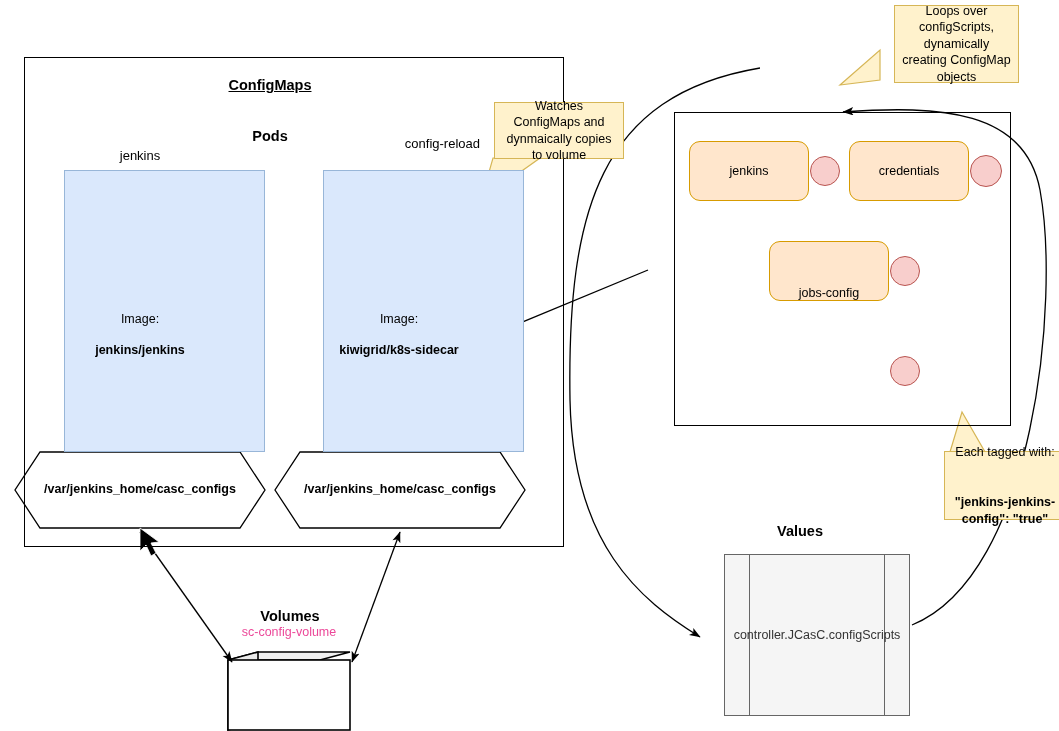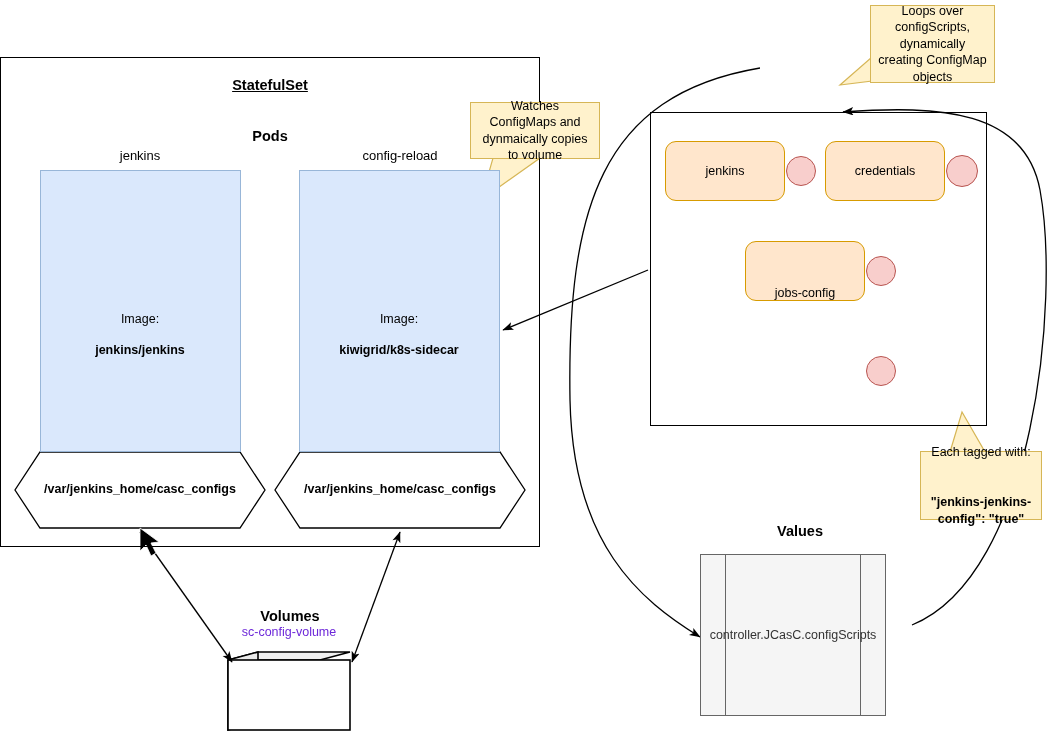--- a/index.html
+++ b/index.html
@@ -3,21 +3,21 @@
 <meta charset="utf-8">
 <style>
   html,body{margin:0;padding:0;background:#ffffff;}
   body{
     width:1059px;height:731px;position:relative;overflow:hidden;
     font-family:"Liberation Sans","DejaVu Sans",sans-serif;
     color:#000000;
   }
   #canvas{position:absolute;left:0;top:0;width:1059px;height:731px;}
   svg.layer{position:absolute;left:0;top:0;width:1059px;height:731px;pointer-events:none;}
-  .node{position:absolute;box-sizing:border-box;}
+  .node{position:absolute;box-sizing:border-box;margin-left:24px;}
   .lbl{position:absolute;text-align:center;line-height:1.2;white-space:pre-line;}
 
   
   .group-box{border:1.4px solid #000;background:transparent;}
 
   
   .pod{background:#dae8fc;border:1.2px solid #98b6d8;}
   .pod-title{font-size:13px;color:#000;}
   .pod-img{font-size:12.5px;line-height:1.25;}
   .pod-img b{font-weight:bold;}
@@ -47,21 +47,21 @@
   
   .note{
     background:#fff2cc;border:1.2px solid #d6b656;
     font-size:12.5px;line-height:1.32;text-align:center;
     display:flex;align-items:center;justify-content:center;padding:4px 6px;
     box-sizing:border-box;white-space:pre-line;
   }
   .note b{font-weight:bold;}
   .cube-text{
     position:absolute;left:0;right:0;top:50%;transform:translateY(-50%);
-    text-align:center;font-size:12.5px;color:#6d28d9;
+    text-align:center;font-size:12.5px;color:#ec4899;
   }
 </style>
 </head>
 <body>
 
 <div id="canvas">
 
   <svg class="layer" viewBox="0 0 1059 731">
     <defs>
       <marker id="arrow" markerWidth="10" markerHeight="10" refX="8" refY="3.2" orient="auto" markerUnits="strokeWidth">
@@ -94,33 +94,33 @@
 
     <polygon points="493,158 540,158 481,200" fill="#fff2cc" stroke="#d6b656" stroke-width="1.2"></polygon>
     <polygon points="880,50 880,80 840,85" fill="#fff2cc" stroke="#d6b656" stroke-width="1.2"></polygon>
     <polygon points="950,452 985,452 962,412" fill="#fff2cc" stroke="#d6b656" stroke-width="1.2"></polygon>
 
     <polygon points="140,528 140,551 146,545 151,556 156,553 151,543 159,542" fill="#000000" stroke="#ffffff" stroke-width="0.8"></polygon>
   </svg>
 
   <div class="node group-box" style="left:0px;top:57px;width:540px;height:490px;"></div>
 
-  <div class="lbl heading-u" style="left:170px;top:77px;width:200px;">StatefulSet</div>
+  <div class="lbl heading-u" style="left:170px;top:77px;width:200px;">ConfigMaps</div>
 
   <div class="lbl heading" style="left:170px;top:128px;width:200px;text-align:center;">Pods</div>
 
   <div class="lbl pod-title" style="left:60px;top:148px;width:160px;">jenkins</div>
   <div class="node pod" style="left:40px;top:170px;width:201px;height:282px;"></div>
   <div class="lbl pod-img" style="left:45px;top:296px;width:190px;">
     <span>Image:</span><br>
     <b>jenkins/jenkins</b>
   </div>
   <div class="lbl" style="left:30px;top:482px;width:220px;font-size:12.5px;font-weight:bold;">/var/jenkins_home/casc_configs</div>
 
-  <div class="lbl pod-title" style="left:320px;top:148px;width:160px;">config-reload</div>
+  <div class="lbl pod-title" style="left:320px;top:136px;width:160px;text-align:right;">config-reload</div>
   <div class="node pod" style="left:299px;top:170px;width:201px;height:282px;"></div>
   <div class="lbl pod-img" style="left:304px;top:296px;width:190px;">
     <span>Image:</span><br>
     <b>kiwigrid/k8s-sidecar</b>
   </div>
   <div class="lbl" style="left:290px;top:482px;width:220px;font-size:12.5px;font-weight:bold;">/var/jenkins_home/casc_configs</div>
 
   <div class="lbl heading" style="left:190px;top:608px;width:200px;">Volumes</div>
   <div class="lbl cube-text" style="left:228px;top:660px;width:122px;height:70px;">sc-config-volume</div>
 

